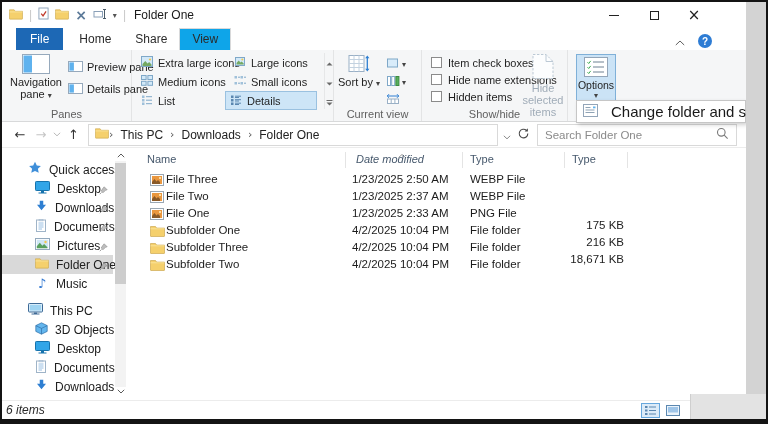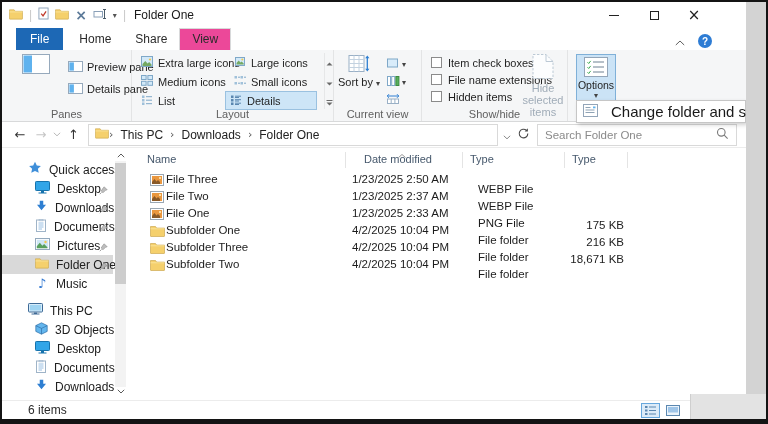--- a/index.html
+++ b/index.html
@@ -19,21 +19,21 @@
   .win-controls { position:absolute; right:32px; top:0; height:26px; display:flex; }
   .win-btn { width:40px; height:26px; display:flex; align-items:center; justify-content:center; color:#222; }
   .g-min { width:10px; height:1px; background:#222; display:inline-block; }
   .g-max { width:9px; height:9px; border:1px solid #222; display:inline-block; }
   .g-close { font-size:15px; line-height:15px; }
 
   
   .tabsrow { height:22px; display:flex; align-items:flex-end; padding-left:14px; position:relative; background:#fff; }
   .tab { height:22px; line-height:22px; padding:0 12px; font-size:12px; color:#2b2b2b; }
   .tab-file { background:#1d68b5; color:#fff; padding:0 14px; margin-right:4px; }
-  .tab-active { background:#ec4899; border:1px solid #d8d9da; border-bottom:none; line-height:20px; }
+  .tab-active { background:#0ea5e9; border:1px solid #d8d9da; border-bottom:none; line-height:20px; }
   .ribbon-meta { position:absolute; right:34px; top:4px; display:flex; gap:13px; align-items:center; }
   .help-btn { width:14px; height:14px; border-radius:50%; background:#2d7cd4; color:#fff; font-size:10px; font-weight:bold; display:flex; align-items:center; justify-content:center; }
 
   
   .ribbon { height:72px; background:#f5f6f7; border-bottom:1px solid #d8d9da; position:relative; font-size:11px; color:#1f1f1f; }
   .rsection { position:absolute; top:0; height:71px; border-right:1px solid #e3e4e5; }
   .slabel { position:absolute; bottom:1px; left:0; right:0; text-align:center; color:#606060; font-size:11px; }
   .sec-panes { left:0; width:130px; }
   .navpane-btn { position:absolute; left:6px; top:3px; width:56px; height:56px; text-align:center; line-height:12px; }
   .navpane-btn svg { margin-top:1px; }
@@ -85,33 +85,33 @@
   .side-gap { height:8px; }
   .side-scroll { position:absolute; left:112px; top:0; width:13px; height:100%; }
   .ss-track { position:absolute; left:1px; top:13px; bottom:13px; width:11px; background:#f3f3f3; }
   .ss-thumb { position:absolute; left:1px; top:15px; width:11px; height:121px; background:#cdcdcd; }
   .ss-btn { position:absolute; left:0; width:13px; height:12px; display:flex; align-items:center; justify-content:center; }
   .ss-up { top:1px; } .ss-down { bottom:3px; }
 
   .filelist { position:absolute; left:126px; top:0; right:0; height:100%; }
   .fl-header { position:absolute; top:2px; left:0; right:0; height:20px; font-size:11px; color:#46586c; }
   .hcell { position:absolute; top:3px; white-space:nowrap; }
-  .h-name { left:19px; } .h-date { left:236px; } .h-type { left:342px; } .h-size { left:444px; }
+  .h-name { left:19px; } .h-date { left:228px;font-style:italic; } .h-type { left:342px; } .h-size { left:444px; }
   .hsep { position:absolute; top:2px; height:16px; width:1px; background:#e4e4e4; }
   .sortmark { position:absolute; left:270px; top:-2px; }
   .fl-rows { position:absolute; top:24px; left:0; right:0; }
   .frow { position:relative; height:17px; font-size:11.5px; color:#1c1c1c; }
   .fc-icon { position:absolute; left:22px; top:2px; }
   .fc-name { position:absolute; left:38px; top:1px; white-space:nowrap; }
   .fc-date { position:absolute; left:224px; top:1px; white-space:nowrap; }
-  .fc-type { position:absolute; left:342px; top:11px; white-space:nowrap;margin-left:8px; }
+  .fc-type { position:absolute; left:342px; top:1px; white-space:nowrap; }
   .fc-size { position:absolute; left:400px; width:96px; top:1px; text-align:right; white-space:nowrap;margin-top:46px; }
 
   
-  .statusbar { position:absolute; left:0; bottom:0; width:100%; height:19px; border-top:1px solid #ececec; display:flex; align-items:center; font-size:12px; color:#2b2b2b; padding-left:26px; background:#fff; }
+  .statusbar { position:absolute; left:0; bottom:0; width:100%; height:19px; border-top:1px solid #ececec; display:flex; align-items:center; font-size:12px; color:#2b2b2b; padding-left:4px; background:#fff;font-style:italic; }
   .vt { position:absolute; top:2px; width:19px; height:15px; display:flex; align-items:center; justify-content:center; border:1px solid transparent; }
   .vt-details { left:639px; border-color:#66a7dd; background:#dcebf8; }
   .vt-thumbs { left:661px; }
 </style>
 </head>
 <body>
 
 <div class="window">
 
   <div class="titlebar">
@@ -163,20 +163,21 @@
   </div>
 
   <div class="ribbon">
 
     <div class="rsection sec-panes">
       <div class="navpane-btn">
         <span><svg width="28" height="20" viewBox="0 0 28 20">
               <rect x=".5" y=".5" width="27" height="19" fill="#fff" stroke="#96a9bc"></rect>
               <rect x="1.5" y="1.5" width="8.5" height="17" fill="#5fb2ee"></rect>
             </svg></span>
+        <div><span>Navigation pane</span> <span class="glyph dd">▾</span></div>
       </div>
       <div class="smallbtn" style="top:9px">
         <span><svg width="15" height="11" viewBox="0 0 15 11">
               <rect x=".5" y=".5" width="14" height="10" fill="#fff" stroke="#96a9bc"></rect>
               <rect x="1.4" y="1.4" width="4.5" height="8.2" fill="#5fb2ee"></rect>
             </svg></span>
         <span>Preview pane</span>
       </div>
       <div class="smallbtn" style="top:31px">
         <span><svg width="15" height="11" viewBox="0 0 15 11">
@@ -261,21 +262,20 @@
               <path d="M.5 3.5L3.5.5l3 3z" fill="#6a6a6a"></path>
             </svg></span>
         <span><svg width="7" height="4">
               <path d="M.5.5h6l-3 3z" fill="#6a6a6a"></path>
             </svg></span>
         <span><svg width="7" height="6">
               <path d="M.5.5h6" stroke="#6a6a6a"></path>
               <path d="M.5 2.5h6l-3 3z" fill="#6a6a6a"></path>
             </svg></span>
       </div>
-      <div class="slabel">Layout</div>
     </div>
 
     <div class="rsection sec-cview">
       <div class="sortby-btn">
         <span><svg width="22" height="21">
               <rect x="1" y="2.5" width="15" height="16" fill="#fff" stroke="#9ab0c6"></rect>
               <path d="M1 6.5h15M1 10.5h15M1 14.5h15M6 2.5v16M11 2.5v16" stroke="#c3d2e0"></path>
               <path d="M19.3 4.5v12" stroke="#2e7fd2" stroke-width="1.3"></path>
               <path d="M17.2 5.2l2.1-2.7 2.1 2.7zM17.2 15.8l2.1 2.7 2.1-2.7z" fill="#2e7fd2"></path>
             </svg></span>
@@ -309,21 +309,21 @@
       <div class="slabel">Current view</div>
     </div>
 
     <div class="rsection sec-showhide">
       <div class="chk-row" style="top:6px">
         <span class="cb"></span>
         <span>Item check boxes</span>
       </div>
       <div class="chk-row" style="top:23px">
         <span class="cb"></span>
-        <span>File name extensions</span>
+        <span>Hide name extensions</span>
       </div>
       <div class="chk-row" style="top:40px">
         <span class="cb"></span>
         <span>Hidden items</span>
       </div>
       <div class="hidesel-btn">
         <span><svg width="24" height="27">
               <path d="M2 1.5h13l7 7v17H2z" fill="#fcfdfe" stroke="#bcc9d5" stroke-dasharray="2.4 1.6"></path>
               <path d="M15 1.5v7h7" fill="none" stroke="#bcc9d5"></path>
             </svg></span>

